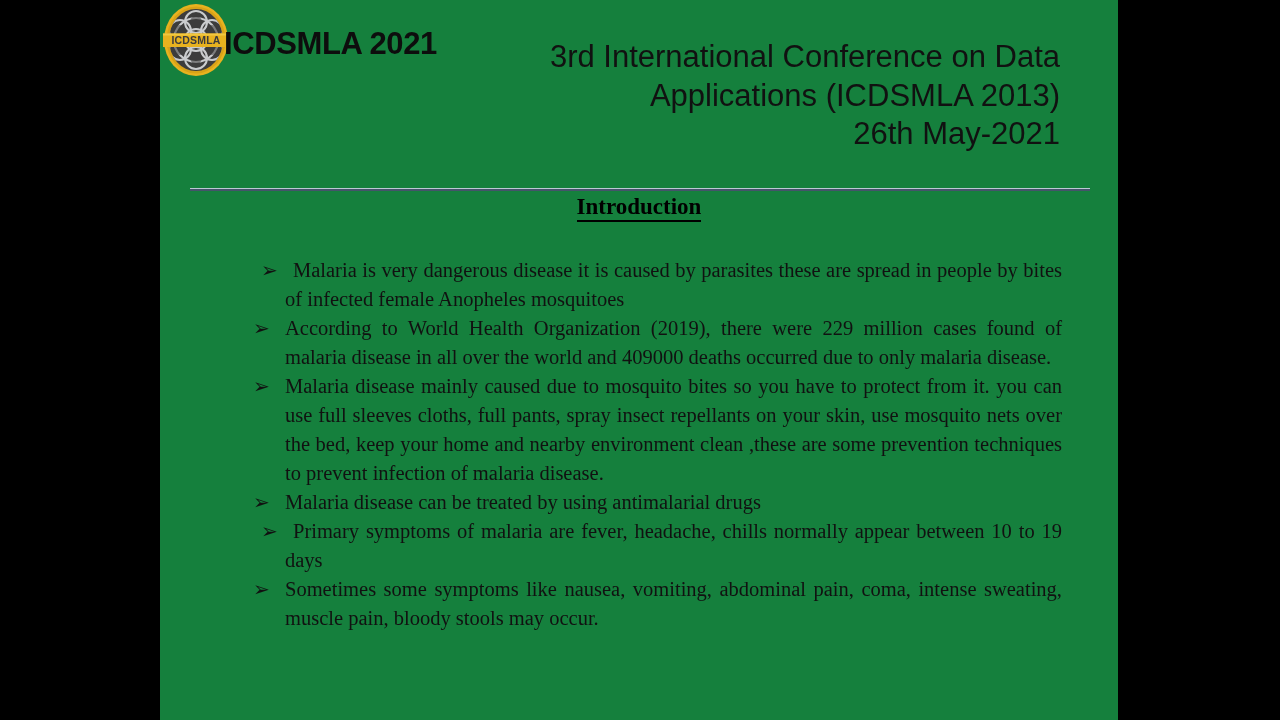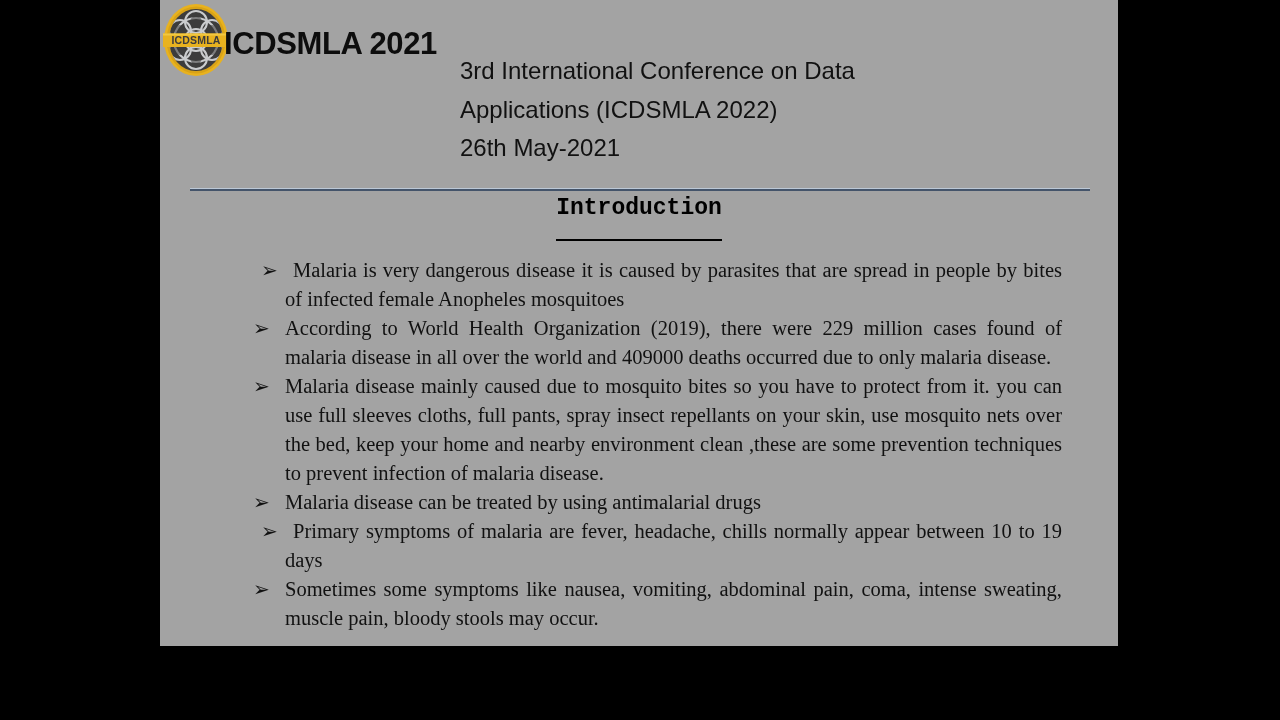--- a/index.html
+++ b/index.html
@@ -12,22 +12,22 @@
   #viewport {
     position:relative;
     width:1280px; height:720px;
     background:#000000;
   }
 
   
   #slide {
     position:absolute;
     left:160px; top:0;
-    width:958px; height:646px;
-    background:#a3a3a3;
+    width:958px; height:720px;
+    background:#15803d;
   }
 
   
   #header {
     position:absolute;
     left:0; top:0;
     width:958px; height:188px;
   }
 
   
@@ -46,25 +46,25 @@
     font-size:31px;
     letter-spacing:-0.4px;
     color:#0d0d0d;
     white-space:nowrap;
     text-align:center;
   }
 
   
   #conf-title {
     position:absolute;
-    left:300px; top:52px;
+    left:300px; top:38px;
     width:600px;
-    text-align:left;
+    text-align:right;
     font-family:"Liberation Sans", sans-serif;
-    font-size:24px;
+    font-size:31px;
     line-height:38.5px;
     color:#111111;
     font-weight:normal;
   }
   #conf-title .tline { display:block; white-space:nowrap; }
 
   
   #divider {
     position:absolute;
     left:30px; top:188px;
@@ -79,22 +79,21 @@
     left:0; top:194px;
     width:958px;
     text-align:center;
     font-family:"Liberation Serif", serif;
     font-weight:bold;
     font-size:23px;
     color:#000000;
   }
   #section-heading span {
     border-bottom:2.5px solid #000;
-    padding-bottom:18px;
-    font-family:Liberation Mono, monospace;
+    padding-bottom:1px;
   }
 
   
   #body-list {
     position:absolute;
     left:80px; top:256px;
     width:822px;
     list-style:none;
   }
   .bullet-row {
@@ -163,36 +162,36 @@
           <rect x="1" y="31.5" width="66" height="13.5" fill="#e8b21f"></rect>
           <rect x="1" y="31.5" width="66" height="2" fill="#f2c840"></rect>
           <text x="34" y="42" text-anchor="middle" font-family="Liberation Sans, sans-serif" font-size="10.5" font-weight="bold" letter-spacing="0.2" fill="#3c3c3c">ICDSMLA</text>
         </svg>
       </div>
 
       <div id="logo-wordmark">ICDSMLA 2021</div>
 
       <div id="conf-title">
         <span class="tline">3rd International Conference on Data</span>
-        <span class="tline">Applications (ICDSMLA 2022)</span>
+        <span class="tline">Applications (ICDSMLA 2013)</span>
         <span class="tline">26th May-2021</span>
       </div>
 
       <div id="divider"></div>
     </div>
 
     <div id="section-heading">
       <span>Introduction</span>
     </div>
 
     <ul id="body-list">
 
       <li class="bullet-row lead-space">
         <span class="bullet-marker">➢</span>
-        <span class="bullet-text">Malaria is very dangerous disease it is caused by parasites that are spread in people by bites of infected female Anopheles mosquitoes</span>
+        <span class="bullet-text">Malaria is very dangerous disease it is caused by parasites these are spread in people by bites of infected female Anopheles mosquitoes</span>
       </li>
 
       <li class="bullet-row">
         <span class="bullet-marker">➢</span>
         <span class="bullet-text">According to World Health Organization (2019), there were 229 million cases found of malaria disease in all over the world and 409000 deaths occurred due to only malaria disease.</span>
       </li>
 
       <li class="bullet-row">
         <span class="bullet-marker">➢</span>
         <span class="bullet-text">Malaria disease mainly caused due to mosquito bites so you have to protect from it. you can use full sleeves cloths, full pants, spray insect repellants on your skin, use mosquito nets over the bed, keep your home and nearby environment clean ,these are some prevention techniques to prevent infection of malaria disease.</span>

